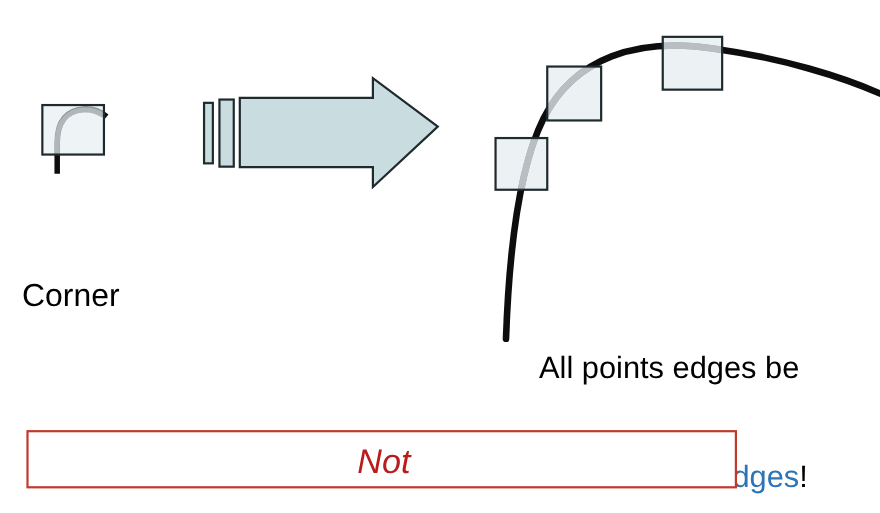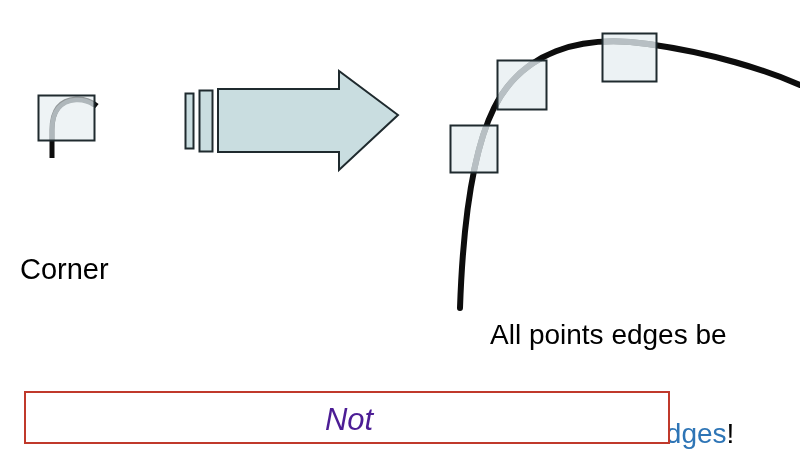--- a/index.html
+++ b/index.html
@@ -69,21 +69,21 @@
     height: 53px;
     display: flex;
     align-items: center;
     justify-content: center;
     font-size: 31px;
     color: #2e6da4;
     white-space: pre;
   }
   #scale-text .ital {
     font-style: italic;
-    color: #4c1d95;
+    color: #b91c1c;
   }
 </style>
 </head>
 <body>
 
 <div id="slide">
 
   <svg class="svg-layer" viewBox="0 0 800 466" width="800" height="466">
 
     <g>

